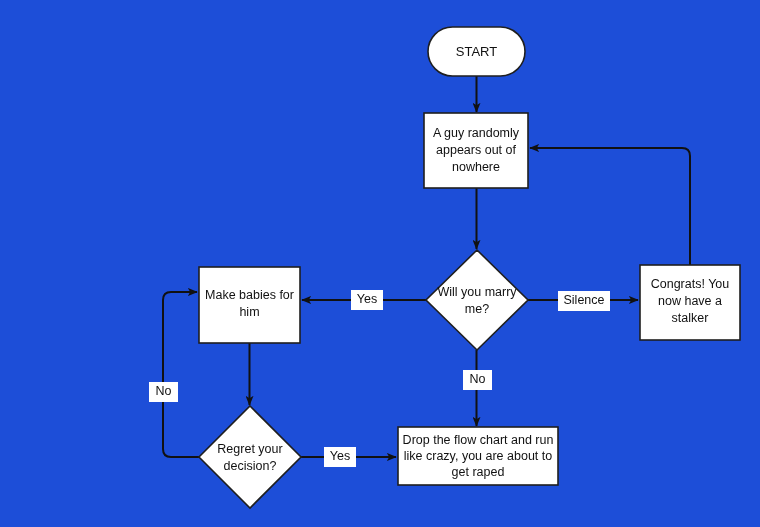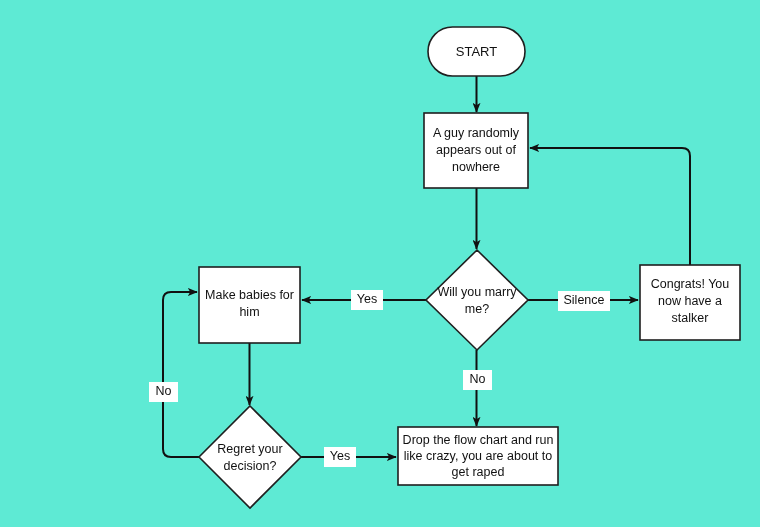--- a/index.html
+++ b/index.html
@@ -5,21 +5,21 @@
 <style>
   html,body{margin:0;padding:0;background:#ffffff;}
   body{
     font-family:"Liberation Sans","DejaVu Sans",sans-serif;
     -webkit-font-smoothing:antialiased;
   }
   #canvas{
     position:relative;
     width:760px;
     height:527px;
-    background:#5eead4;
+    background:#1d4ed8;
     overflow:hidden;
   }
   #flow-svg{
     position:absolute;
     left:0; top:0;
     width:760px;
     height:527px;
     display:block;
   }
   .node-shape{

